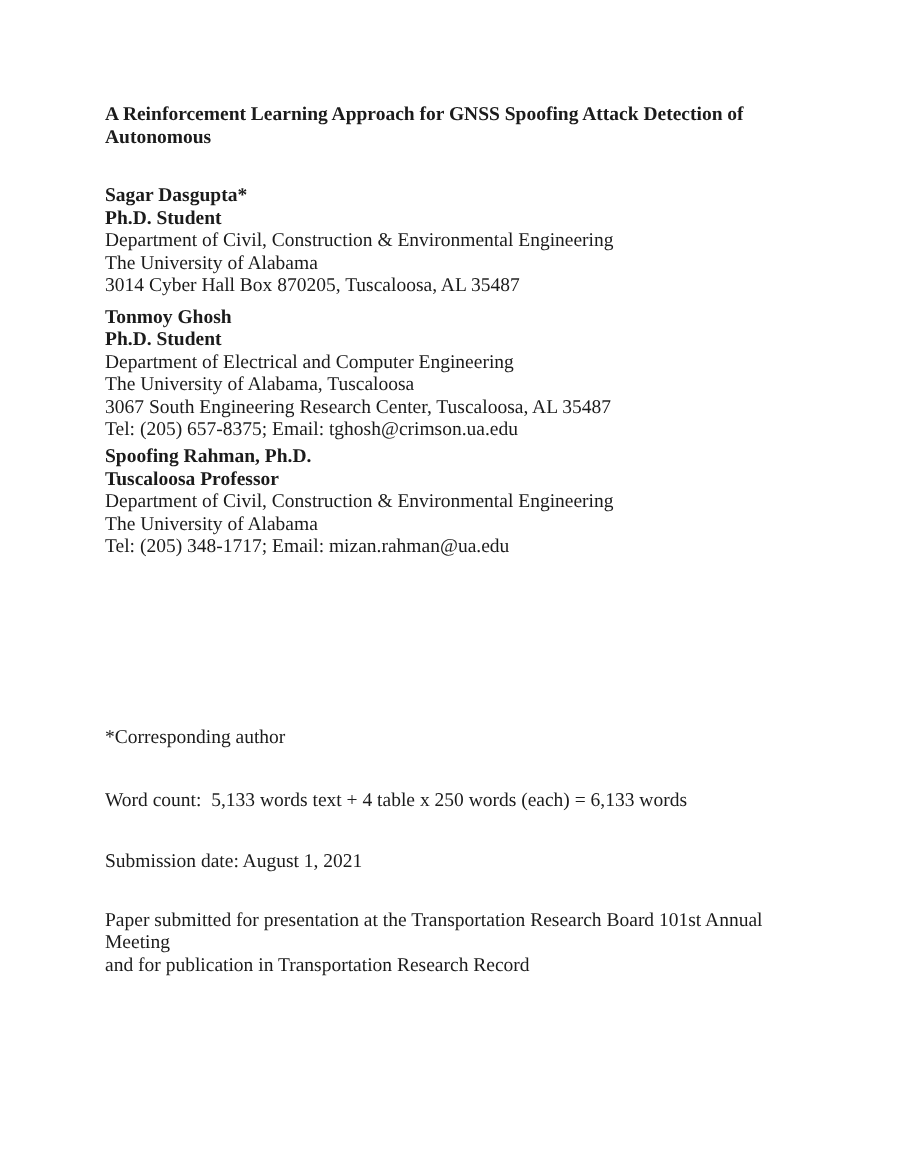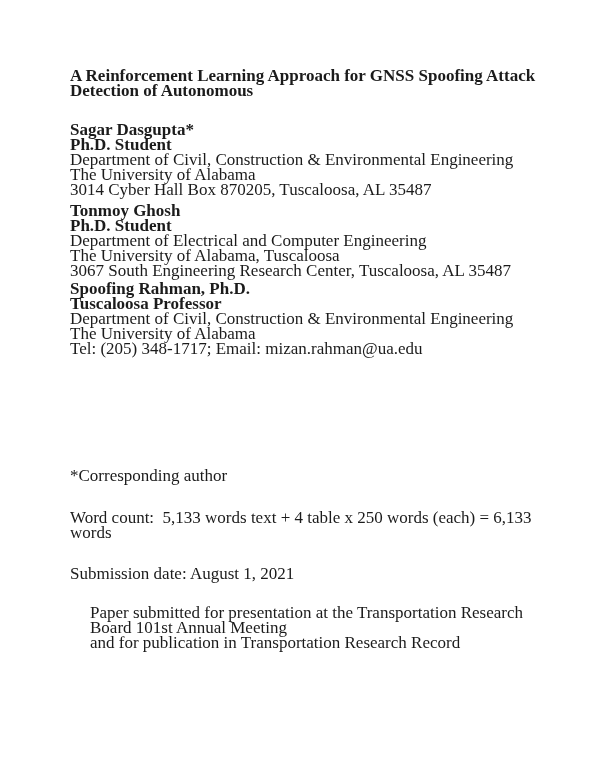--- a/index.html
+++ b/index.html
@@ -7,21 +7,21 @@
     padding: 0;
     background: #ffffff;
   }
   .page {
     position: relative;
     width: 548px;
     height: 776px;
     background: #ffffff;
     overflow: hidden;
     font-family: "Liberation Serif", "DejaVu Serif", serif;
-    font-size: 17px;
+    font-size: 13px;
     line-height: 15px;
     color: #1b1b1b;
   }
   .content {
     position: absolute;
     left: 70px;
     top: 0;
     width: 468px;
   }
   .paper-title {
@@ -30,21 +30,21 @@
   }
   .author-block { margin: 0; }
   .author-block.first  { margin-top: 24px; }
   .author-block.second { margin-top: 6px; }
   .author-block.third  { margin-top: 3px; }
   .author-name, .author-role { font-weight: bold; }
   .line { white-space: pre-wrap; }
   .corresponding-note { margin-top: 112px; }
   .word-count        { margin-top: 27px; white-space: pre-wrap; }
   .submission-date   { margin-top: 26px; }
-  .submission-note   { margin-top: 24px; margin-left: 20px; }
+  .submission-note   { margin-top: 24px; }
 </style>
 </head>
 <body>
 
 <div class="page">
   <div class="content">
 
     <div class="paper-title">
       <div class="line">A Reinforcement Learning Approach for GNSS Spoofing Attack Detection of Autonomous</div>
     </div>
@@ -56,20 +56,21 @@
       <div class="line">The University of Alabama</div>
       <div class="line">3014 Cyber Hall Box 870205, Tuscaloosa, AL 35487</div>
     </div>
 
     <div class="author-block second">
       <div class="line author-name">Tonmoy Ghosh</div>
       <div class="line author-role">Ph.D. Student</div>
       <div class="line">Department of Electrical and Computer Engineering</div>
       <div class="line">The University of Alabama, Tuscaloosa</div>
       <div class="line">3067 South Engineering Research Center, Tuscaloosa, AL 35487</div>
+      <div class="line">Tel: (205) 657-8375; Email: tghosh@crimson.ua.edu</div>
     </div>
 
     <div class="author-block third">
       <div class="line author-name">Spoofing Rahman, Ph.D.</div>
       <div class="line author-role">Tuscaloosa Professor</div>
       <div class="line">Department of Civil, Construction &amp; Environmental Engineering</div>
       <div class="line">The University of Alabama</div>
       <div class="line">Tel: (205) 348-1717; Email: mizan.rahman@ua.edu</div>
     </div>
 

